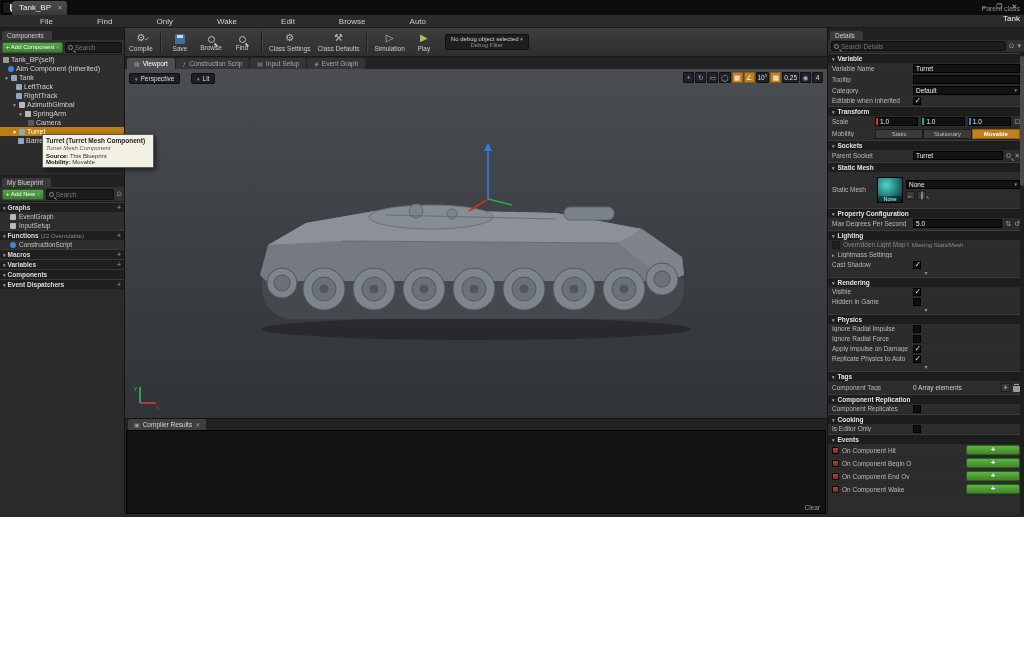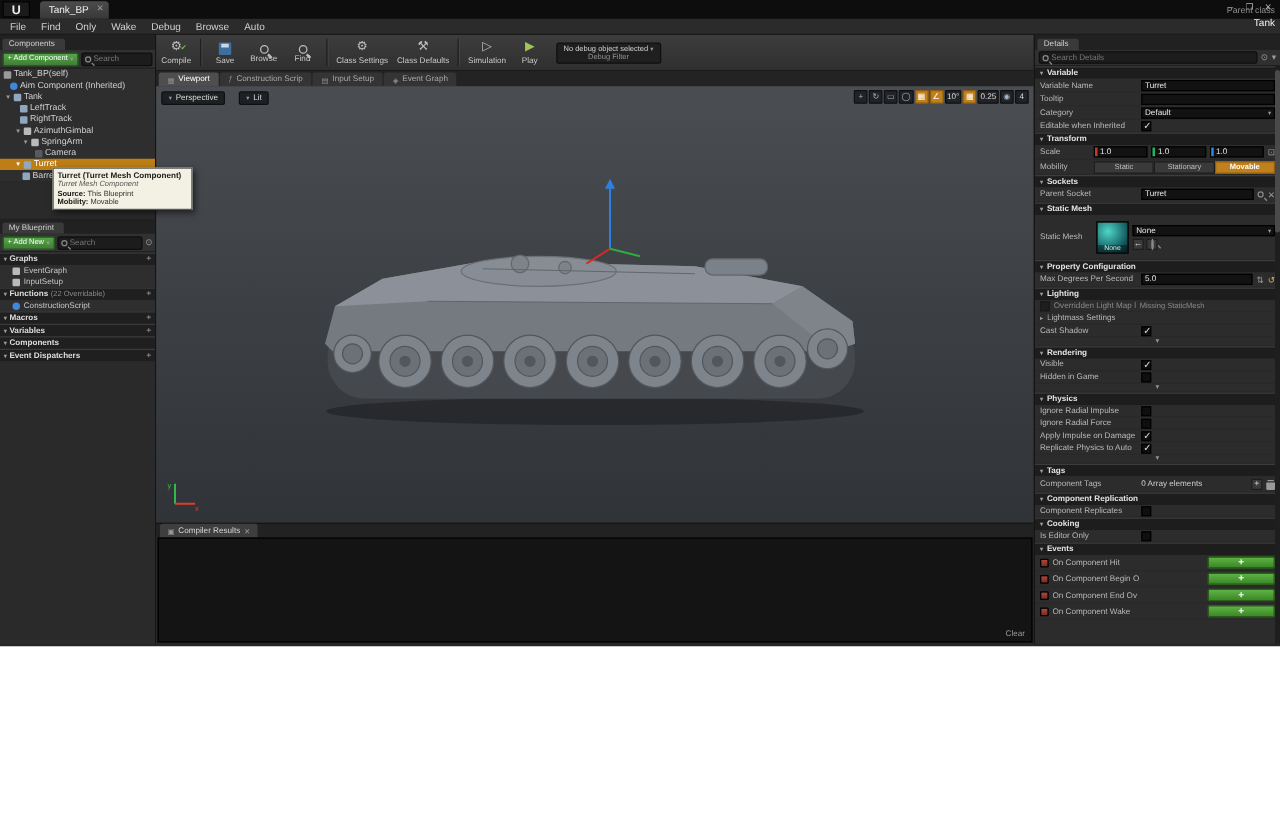--- a/index.html
+++ b/index.html
@@ -2,26 +2,26 @@
 <html><head>
 <meta charset="utf-8">
 <style>
 *{margin:0;padding:0;box-sizing:border-box;}
 html,body{width:1024px;height:658px;background:#ffffff;font-family:"Liberation Sans",sans-serif;overflow:hidden;}
 .win{position:absolute;top:0;left:0;width:1024px;height:517px;background:#262626;overflow:hidden;color:#c8c8c8;}
 
 
 .titlebar{position:absolute;top:0;left:0;right:0;height:15px;background:#0d0d0d;z-index:5;}
 .uelogo{position:absolute;left:2px;top:1px;width:22px;height:13px;background:#1b1b1b;color:#ededed;font-size:10px;font-weight:bold;text-align:center;line-height:13px;border:1px solid #000;}
-.wintab{position:absolute;left:32px;top:1px;height:14px;background:linear-gradient(#4c4c4c,#383838);border-radius:3px 3px 0 0;color:#f0f0f0;font-size:8px;line-height:14px;padding:0 16px 0 7px;}
+.wintab{position:absolute;left:12px;top:1px;height:14px;background:linear-gradient(#4c4c4c,#383838);border-radius:3px 3px 0 0;color:#f0f0f0;font-size:8px;line-height:14px;padding:0 16px 0 7px;}
 .wintab .tx{position:absolute;right:4px;top:0;font-size:7px;color:#9a9a9a;}
 .winbtns{position:absolute;right:3px;top:2px;display:flex;gap:2px;}
 .wb{width:13px;height:10px;font-size:7px;line-height:10px;text-align:center;color:#b5b5b5;}
 .menubar{position:absolute;top:15px;left:0;right:0;height:13px;background:#2b2b2b;display:flex;align-items:center;padding-left:2px;border-bottom:1px solid #1a1a1a;z-index:4;}
-.mi{font-size:8px;color:#cfcfcf;padding:0 6px;}
+.mi{font-size:8px;color:#cfcfcf;padding:0 6px;margin-left:32px;}
 .pclass{position:absolute;top:5px;right:4px;text-align:right;line-height:1.25;z-index:6;}
 .pclass .l1{font-size:7px;color:#8f8f8f;}
 .pclass .l2{font-size:8px;color:#f2f2f2;}
 
 
 .left{position:absolute;top:28px;left:0;width:125px;bottom:2px;background:#2a2a2a;border-right:1px solid #151515;display:flex;flex-direction:column;}
 .ptabrow{height:12px;background:#212121;display:flex;align-items:flex-end;padding-left:2px;}
 .ptab{background:#3a3a3a;font-size:6.5px;color:#cfcfcf;padding:1px 8px 1px 5px;border-radius:2px 2px 0 0;display:flex;gap:3px;align-items:center;}
 .addrow{height:15px;display:flex;align-items:center;gap:2px;padding:0 2px;background:#313131;border-bottom:1px solid #1d1d1d;}
 .gbtn{background:linear-gradient(#57a64a,#3e7e34);border:1px solid #2c5a24;color:#fff;font-size:6px;height:11px;border-radius:2px;padding:0 3px;white-space:nowrap;display:flex;align-items:center;gap:2px;}
@@ -141,21 +141,21 @@
       <span class="wb">❐</span>
       <span class="wb">✕</span>
     </div>
   </div>
 
   <div class="menubar">
     <span class="mi">File</span>
     <span class="mi">Find</span>
     <span class="mi">Only</span>
     <span class="mi">Wake</span>
-    <span class="mi">Debug</span>
+    <span class="mi">Edit</span>
     <span class="mi">Browse</span>
     <span class="mi">Auto</span>
   </div>
   <div class="pclass">
     <div class="l1">Parent class</div>
     <div class="l2">Tank</div>
   </div>
 
   <div class="left">
     <div class="ptabrow">

